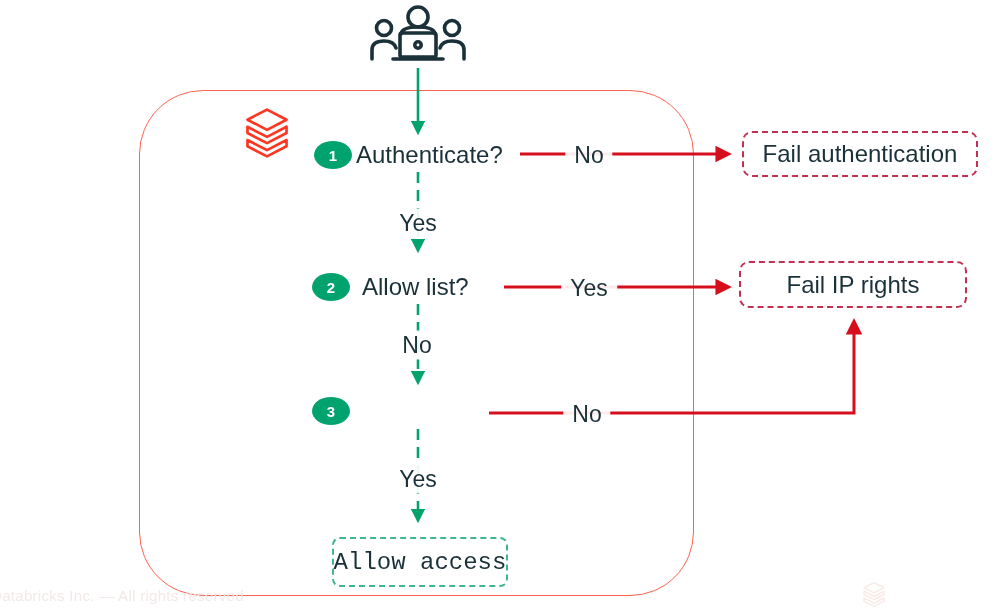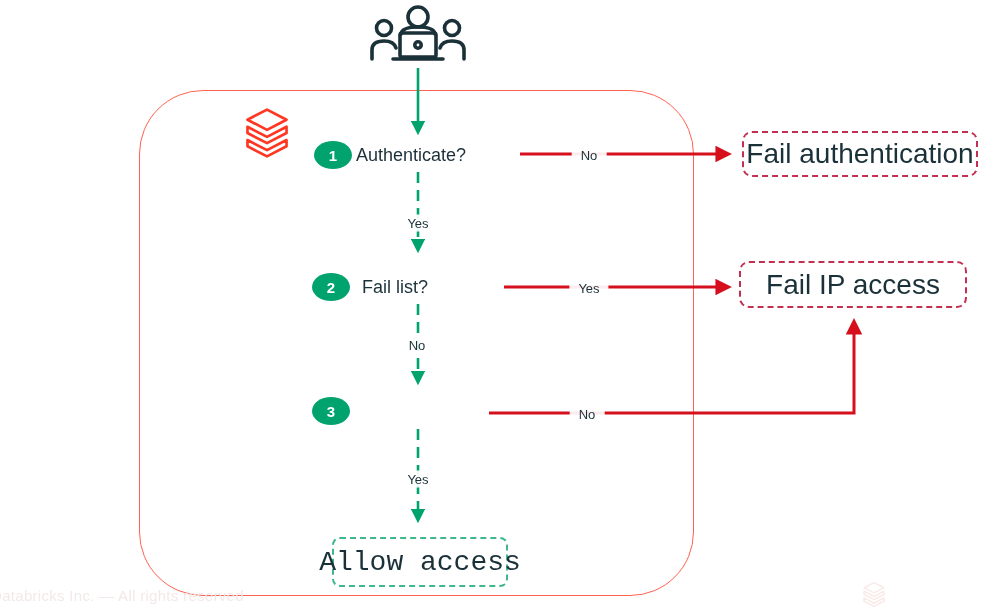--- a/index.html
+++ b/index.html
@@ -15,31 +15,31 @@
   .r { stroke:#D50F1C; stroke-width:3; fill:none; }
   .g { stroke:#00A36E; stroke-width:2.6; fill:none; }
   .dash { stroke-dasharray:11 7; }
   .icon-abs { position:absolute; }
   .step-badge {
     position:absolute; width:38px; height:28px; border-radius:50%;
     background:#00A36E; color:#ffffff; font-size:15px; font-weight:bold;
     display:flex; align-items:center; justify-content:center;
   }
   .question {
-    position:absolute; font-size:18px; line-height:26px; color:#1B3139;
+    position:absolute; font-size:24px; line-height:26px; color:#1B3139;
     white-space:nowrap;
   }
   .edge-label {
-    position:absolute; transform:translate(-50%,-50%); font-size:13px;
+    position:absolute; transform:translate(-50%,-50%); font-size:23px;
     color:#1B3139; background:rgba(255,255,255,0.92); padding:1px 9px;
     white-space:nowrap;
   }
   .outcome {
     position:absolute; display:flex; align-items:center; justify-content:center;
-    font-size:28px; color:#1B3139; box-sizing:border-box; background:#ffffff;
+    font-size:24px; color:#1B3139; box-sizing:border-box; background:#ffffff;
     white-space:nowrap;
   }
   .outcome.fail { border:2px dashed #C22F50; border-radius:10px; }
   .outcome.pass { border:2px dashed #3FB78A; border-radius:8px; }
   .copyright {
     position:absolute; left:-9px; top:587px; font-size:15px; color:#F2E9E8;
     white-space:nowrap; letter-spacing:0.3px;
   }
 </style>
 </head>
@@ -86,38 +86,38 @@
   </svg>
 
   <div class="step-badge" style="left:314px; top:141px;">
     <span>1</span>
   </div>
   <div class="question" style="left:356px; top:142px;">Authenticate?</div>
 
   <div class="step-badge" style="left:312px; top:273px;">
     <span>2</span>
   </div>
-  <div class="question" style="left:362px; top:274px;">Fail list?</div>
+  <div class="question" style="left:362px; top:274px;">Allow list?</div>
 
   <div class="step-badge" style="left:312px; top:397px;">
     <span>3</span>
   </div>
 
   <span class="edge-label" style="left:589px; top:155px;">No</span>
   <span class="edge-label" style="left:418px; top:223px;">Yes</span>
   <span class="edge-label" style="left:589px; top:288px;">Yes</span>
   <span class="edge-label" style="left:417px; top:345px;">No</span>
   <span class="edge-label" style="left:587px; top:414px;">No</span>
   <span class="edge-label" style="left:418px; top:479px;">Yes</span>
 
   <div class="outcome fail" style="left:742px; top:131px; width:236px; height:46px;">
     <span>Fail authentication</span>
   </div>
   <div class="outcome fail" style="left:739px; top:261px; width:228px; height:47px;">
-    <span>Fail IP access</span>
+    <span>Fail IP rights</span>
   </div>
   <div class="outcome pass" style="left:332px; top:537px; width:176px; height:50px;font-family:Liberation Mono, monospace;">
     <span>Allow access</span>
   </div>
 
   <span class="copyright">Databricks Inc. — All rights reserved</span>
 
   <svg class="icon-abs" style="left:855px; top:581px;" width="38" height="27" viewBox="0 0 64 68" fill="none" stroke="#F9EBE7" stroke-width="4" stroke-linejoin="round">
     <path d="M32 4 L57 17 L32 30 L7 17 Z"></path>
     <path d="M7 26 L32 39 L57 26 L57 34 L32 47 L7 34 Z"></path>

